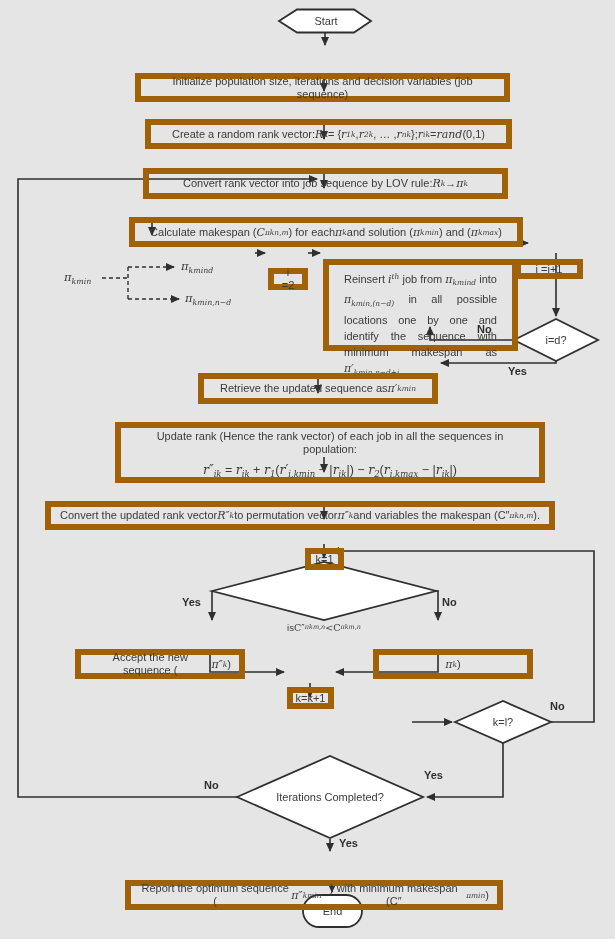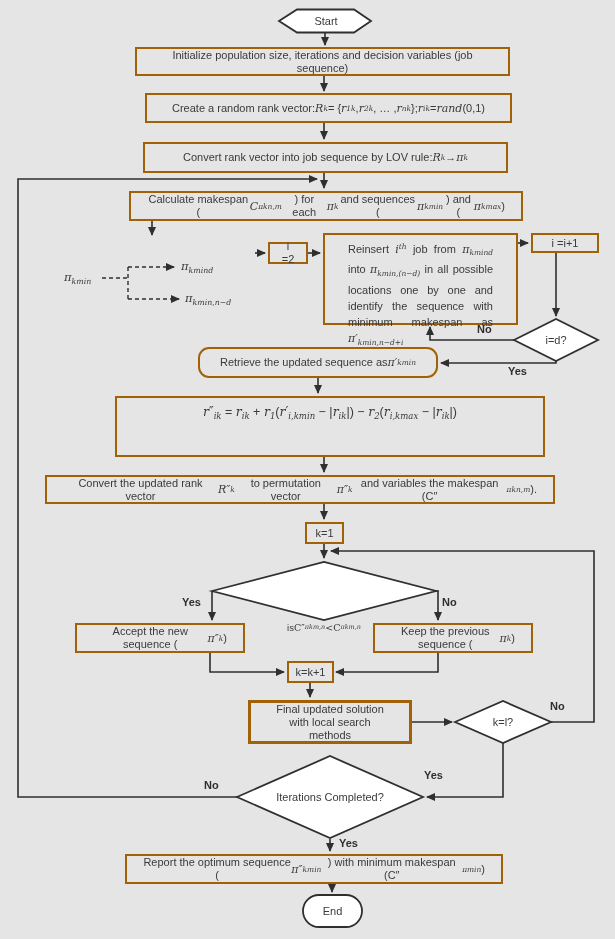--- a/index.html
+++ b/index.html
@@ -1,21 +1,21 @@
 <!DOCTYPE html>
 <html><head>
 <meta charset="utf-8">
 <style>
   html,body{margin:0;padding:0;background:#fff;}
   #canvas{position:relative;width:615px;height:939px;background:#e5e5e5;overflow:hidden;
           font-family:"Liberation Sans",sans-serif;color:#3a3a3a;}
   #wires{position:absolute;left:0;top:0;z-index:0;}
-  .node{position:absolute;box-sizing:border-box;border:2px solid #a16207;background:transparent;
+  .node{position:absolute;box-sizing:border-box;border:6px solid #a16207;background:transparent;
         display:flex;align-items:center;justify-content:center;text-align:center;
-        font-size:11px;line-height:13px;color:#3a3a3a;z-index:2;padding:0 16px;}
+        font-size:11px;line-height:13px;color:#3a3a3a;z-index:2;padding:0 8px;margin-top:26px;}
   .node.thick{border-width:3px;}
   .shape-label{position:absolute;display:flex;align-items:center;justify-content:center;
         text-align:center;font-size:11px;line-height:13px;z-index:2;}
   .edge-label{position:absolute;font-weight:bold;font-size:11px;color:#2f2f2f;z-index:2;}
   .pi-label{position:absolute;font-size:11.5px;z-index:2;}
   .justify{display:block;text-align:justify;line-height:16px;padding:4px 7px;}
   .destr-title{position:absolute;top:5px;left:0;width:100%;text-align:center;font-size:11px;}
   .update-title{display:block;text-align:center;font-size:11px;margin-top:2px;}
   .update-formula{display:block;text-align:center;font-size:12.5px;margin-top:7px;}
   .rt-i{font-family:"DejaVu Serif",serif;font-style:italic;}
@@ -122,46 +122,47 @@
       <span class="rt-i">π</span>
       <span class="rt-sub">k</span>
     </div>
   <div class="node" style="left:129px;top:191px;width:394px;height:30px;">
       <span>Calculate makespan (</span>
       <span class="rt-i">C</span>
       <span class="rt-sub">πkn,m</span>
       <span>) for each </span>
       <span class="rt-i">π</span>
       <span class="rt-sub">k</span>
-      <span> and sequences (</span>
+      <span> and solution (</span>
       <span class="rt-i">π</span>
       <span class="rt-sub">kmin</span>
       <span>) and (</span>
       <span class="rt-i">π</span>
       <span class="rt-sub">kmax</span>
       <span>)</span>
     </div>
 
   <div class="pi-label" style="left:64px;top:270px;"><span class="rt-i">π</span><span class="rt-sub">kmin</span></div>
   <div class="pi-label" style="left:181px;top:259px;"><span class="rt-i">π</span><span class="rt-sub">kmind</span></div>
   <div class="pi-label" style="left:185px;top:291px;"><span class="rt-i">π</span><span class="rt-sub">kmin,n−d</span></div>
 
   <div class="node" style="left:268px;top:242px;width:40px;height:22px;">i =2</div>
   <div class="node" style="left:323px;top:233px;width:195px;height:92px;align-items:flex-start;">
     <span class="justify"><span>Reinsert </span><span class="rt-i">i</span><span class="rt-sup">th</span><span> job from </span><span class="rt-i">π</span><span class="rt-sub">kmind</span><span> into </span><span class="rt-i">π</span><span class="rt-sub">kmin,(n−d)</span><span> in all possible locations one by one  and identify the sequence with minimum makespan as </span><span class="rt-i">π′</span><span class="rt-sub">kmin,n−d+i</span></span>
   </div>
-  <div class="node" style="left:531px;top:233px;width:68px;height:20px;">i =i+1</div>
-
-  <div class="node" style="left:198px;top:347px;width:240px;height:31px;border-radius:11px;">
+  <div class="node" style="left:515px;top:233px;width:68px;height:20px;">i =i+1</div>
+
+  <div class="node" style="left:198px;top:347px;width:240px;height:31px;">
       <span>Retrieve the updated sequence as  </span>
       <span class="rt-i">π′</span>
       <span class="rt-sub">kmin</span>
     </div>
 
   <div class="node" style="left:115px;top:396px;width:430px;height:61px;display:block;">
+    <span class="update-title">Update rank (Hence the rank vector) of each job in all the sequences in population:</span>
     <span class="update-formula"><span class="rt-i">r″</span><span class="rt-sub">ik</span><span> = </span><span class="rt-i">r</span><span class="rt-sub">ik</span><span> + </span><span class="rt-i">r</span><span class="rt-sub">1</span><span>(</span><span class="rt-i">r′</span><span class="rt-sub">i,kmin</span><span> − |</span><span class="rt-i">r</span><span class="rt-sub">ik</span><span>|) − </span><span class="rt-i">r</span><span class="rt-sub">2</span><span>(</span><span class="rt-i">r</span><span class="rt-sub">i,kmax</span><span> − |</span><span class="rt-i">r</span><span class="rt-sub">ik</span><span>|)</span></span>
   </div>
 
   <div class="node" style="left:45px;top:475px;width:510px;height:29px;">
       <span>Convert the updated rank vector </span>
       <span class="rt-i">R″</span>
       <span class="rt-sub">k</span>
       <span>  to permutation vector </span>
       <span class="rt-i">π″</span>
       <span class="rt-sub">k</span>
@@ -170,27 +171,25 @@
       <span> ).</span>
     </div>
   <div class="node" style="left:305px;top:522px;width:39px;height:22px;">k=1</div>
   <div class="node" style="left:75px;top:623px;width:170px;height:30px;">
       <span>Accept the new sequence (</span>
       <span class="rt-i">π″</span>
       <span class="rt-sub">k</span>
       <span>)</span>
     </div>
   <div class="node" style="left:373px;top:623px;width:160px;height:30px;">
-      <span>Keep the previous sequence (</span>
       <span class="rt-i">π</span>
       <span class="rt-sub">k</span>
       <span>)</span>
     </div>
   <div class="node" style="left:287px;top:661px;width:47px;height:22px;">k=k+1</div>
-  <div class="node thick" style="left:248px;top:700px;width:164px;height:44px;">Final updated solution with local search methods</div>
   <div class="node" style="left:125px;top:854px;width:378px;height:30px;">
       <span>Report the optimum sequence (</span>
       <span class="rt-i">π″</span>
       <span class="rt-sub">kmin</span>
       <span>) with minimum makespan (C″</span>
       <span class="rt-sub">πmin</span>
       <span>)</span>
     </div>
 
   <div class="edge-label" style="left:204px;top:779px;">No</div>

